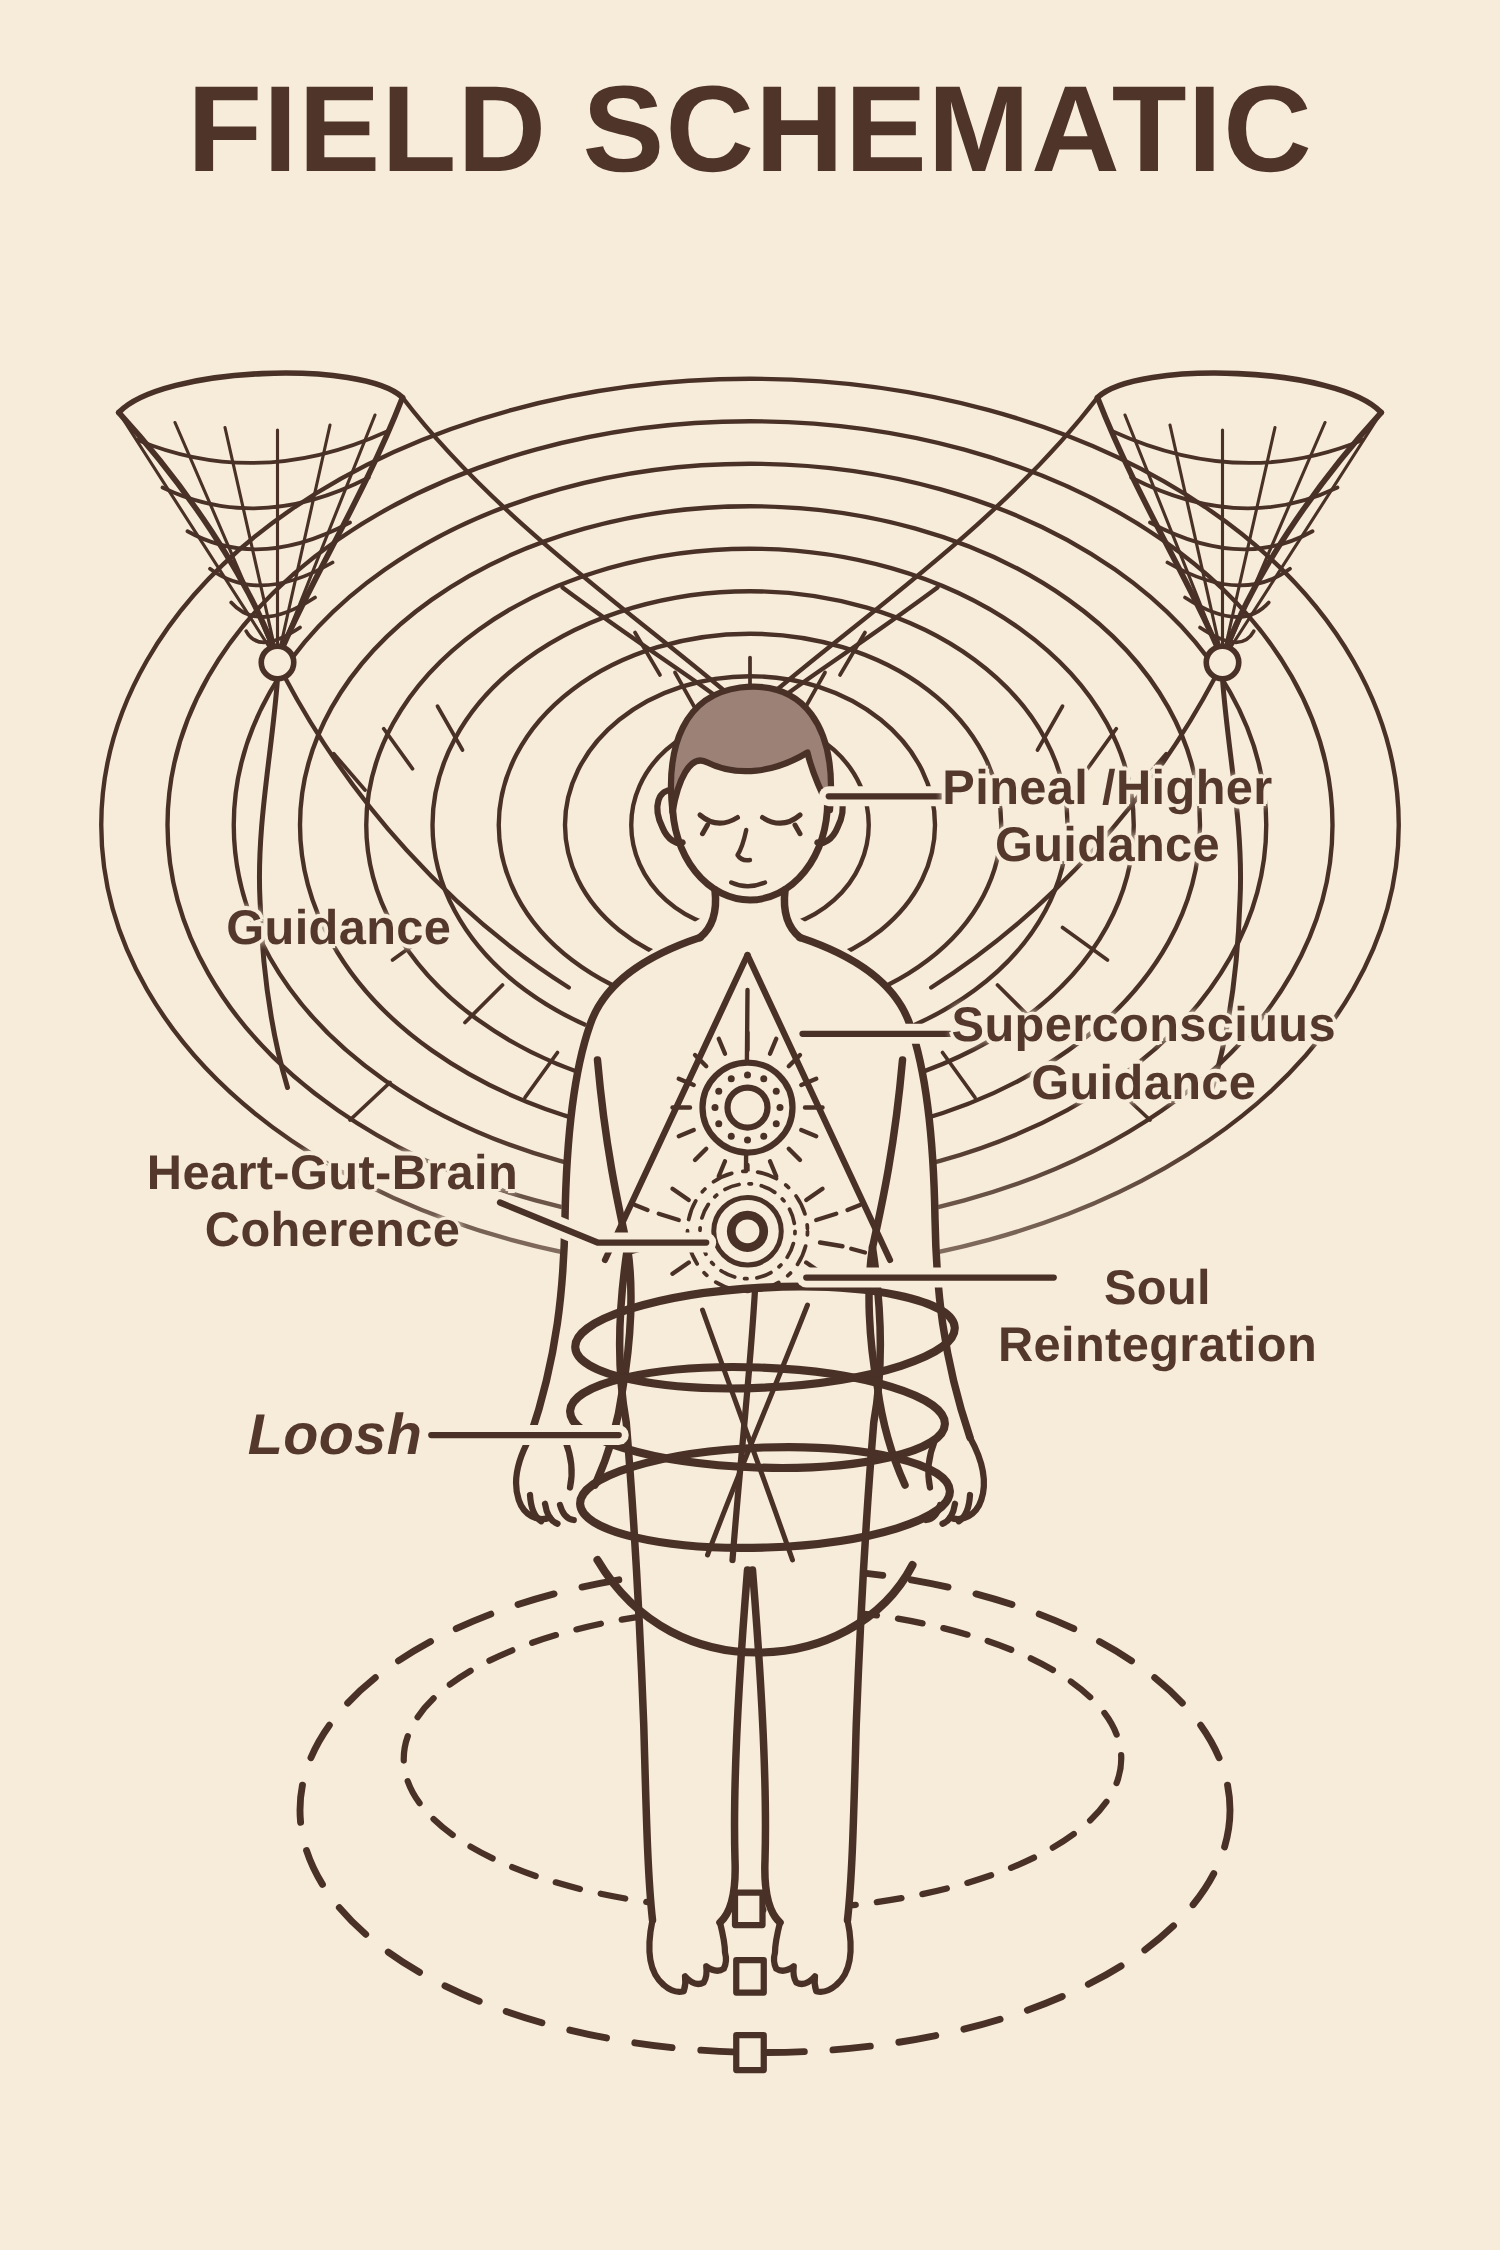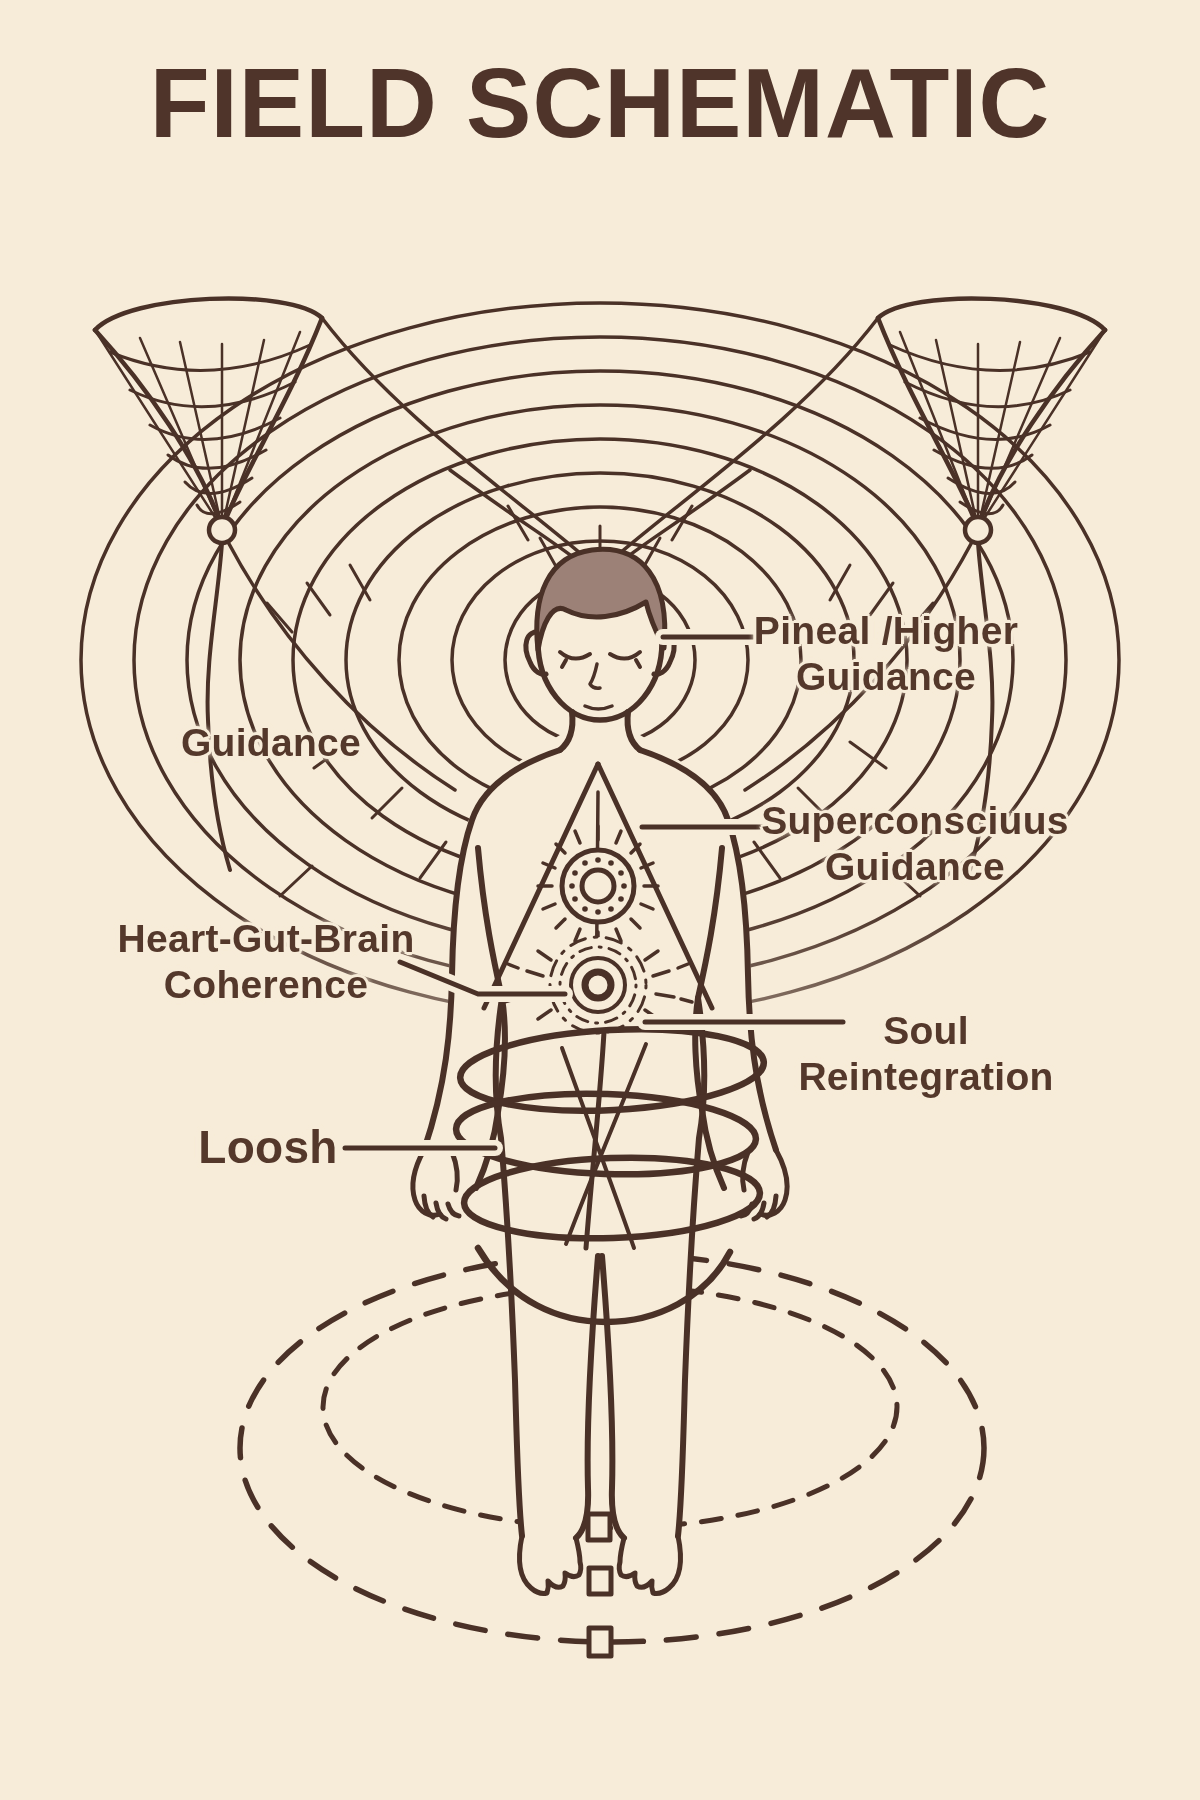--- a/index.html
+++ b/index.html
@@ -30,21 +30,21 @@
     position:absolute;transform:translateX(-50%);
     text-align:center;font-weight:bold;font-size:39px;line-height:1.18;
     letter-spacing:.3px;color:var(--label-text);white-space:nowrap;
     text-shadow:
       0 0 7px var(--background),0 0 7px var(--background),0 0 7px var(--background),
       2px 2px 0 var(--background),-2px -2px 0 var(--background),
       2px -2px 0 var(--background),-2px 2px 0 var(--background),
       3px 0 0 var(--background),-3px 0 0 var(--background),
       0 3px 0 var(--background),0 -3px 0 var(--background);
   }
-  .lbl-loosh{font-size:46px;}
+  .lbl-loosh{font-size:46px;font-style:italic;}
 </style>
 </head>
 <body>
 
 <svg id="art" width="1200" height="1800" viewBox="0 0 1200 1800">
   <defs>
     <linearGradient id="fadeG" x1="0" y1="0" x2="0" y2="1">
       <stop offset="0" stop-color="#fff"></stop>
       <stop offset="0.50" stop-color="#fff"></stop>
       <stop offset="0.68" stop-color="#000"></stop>

